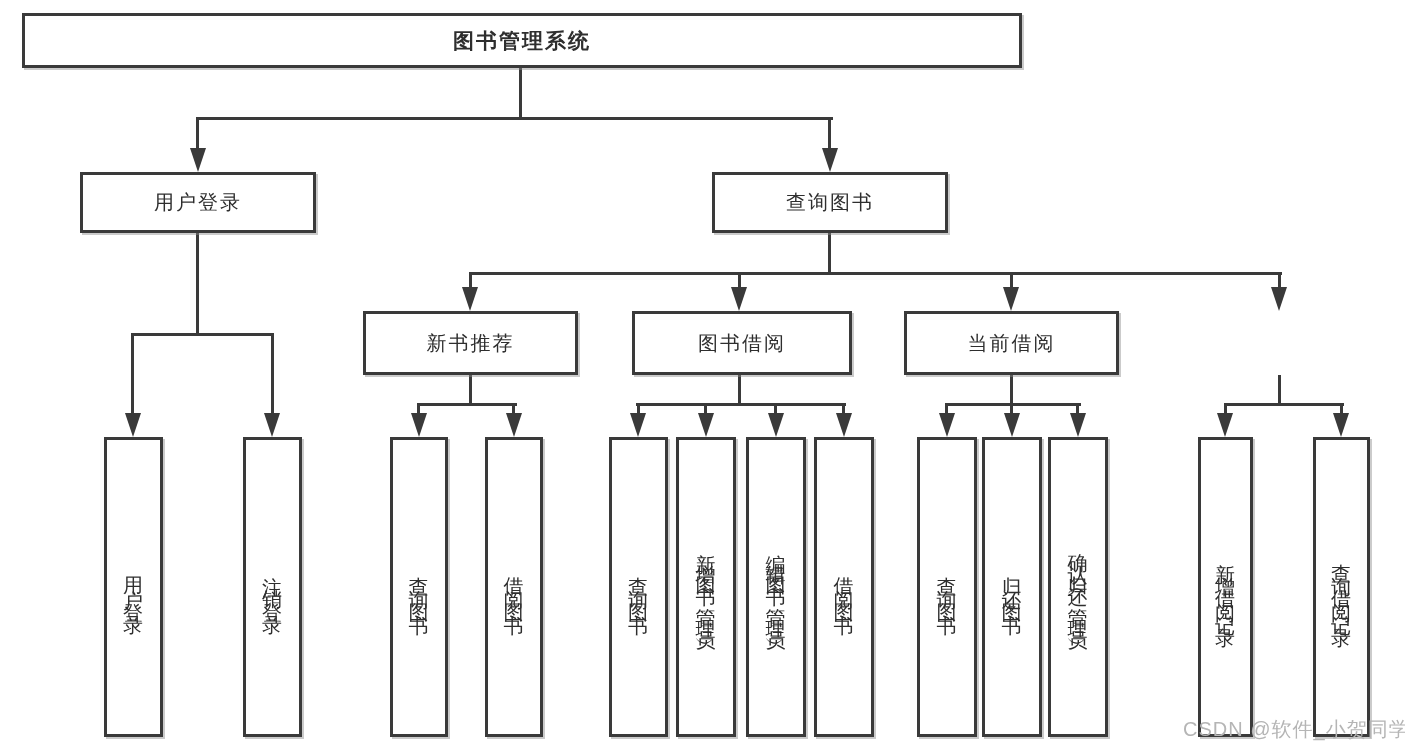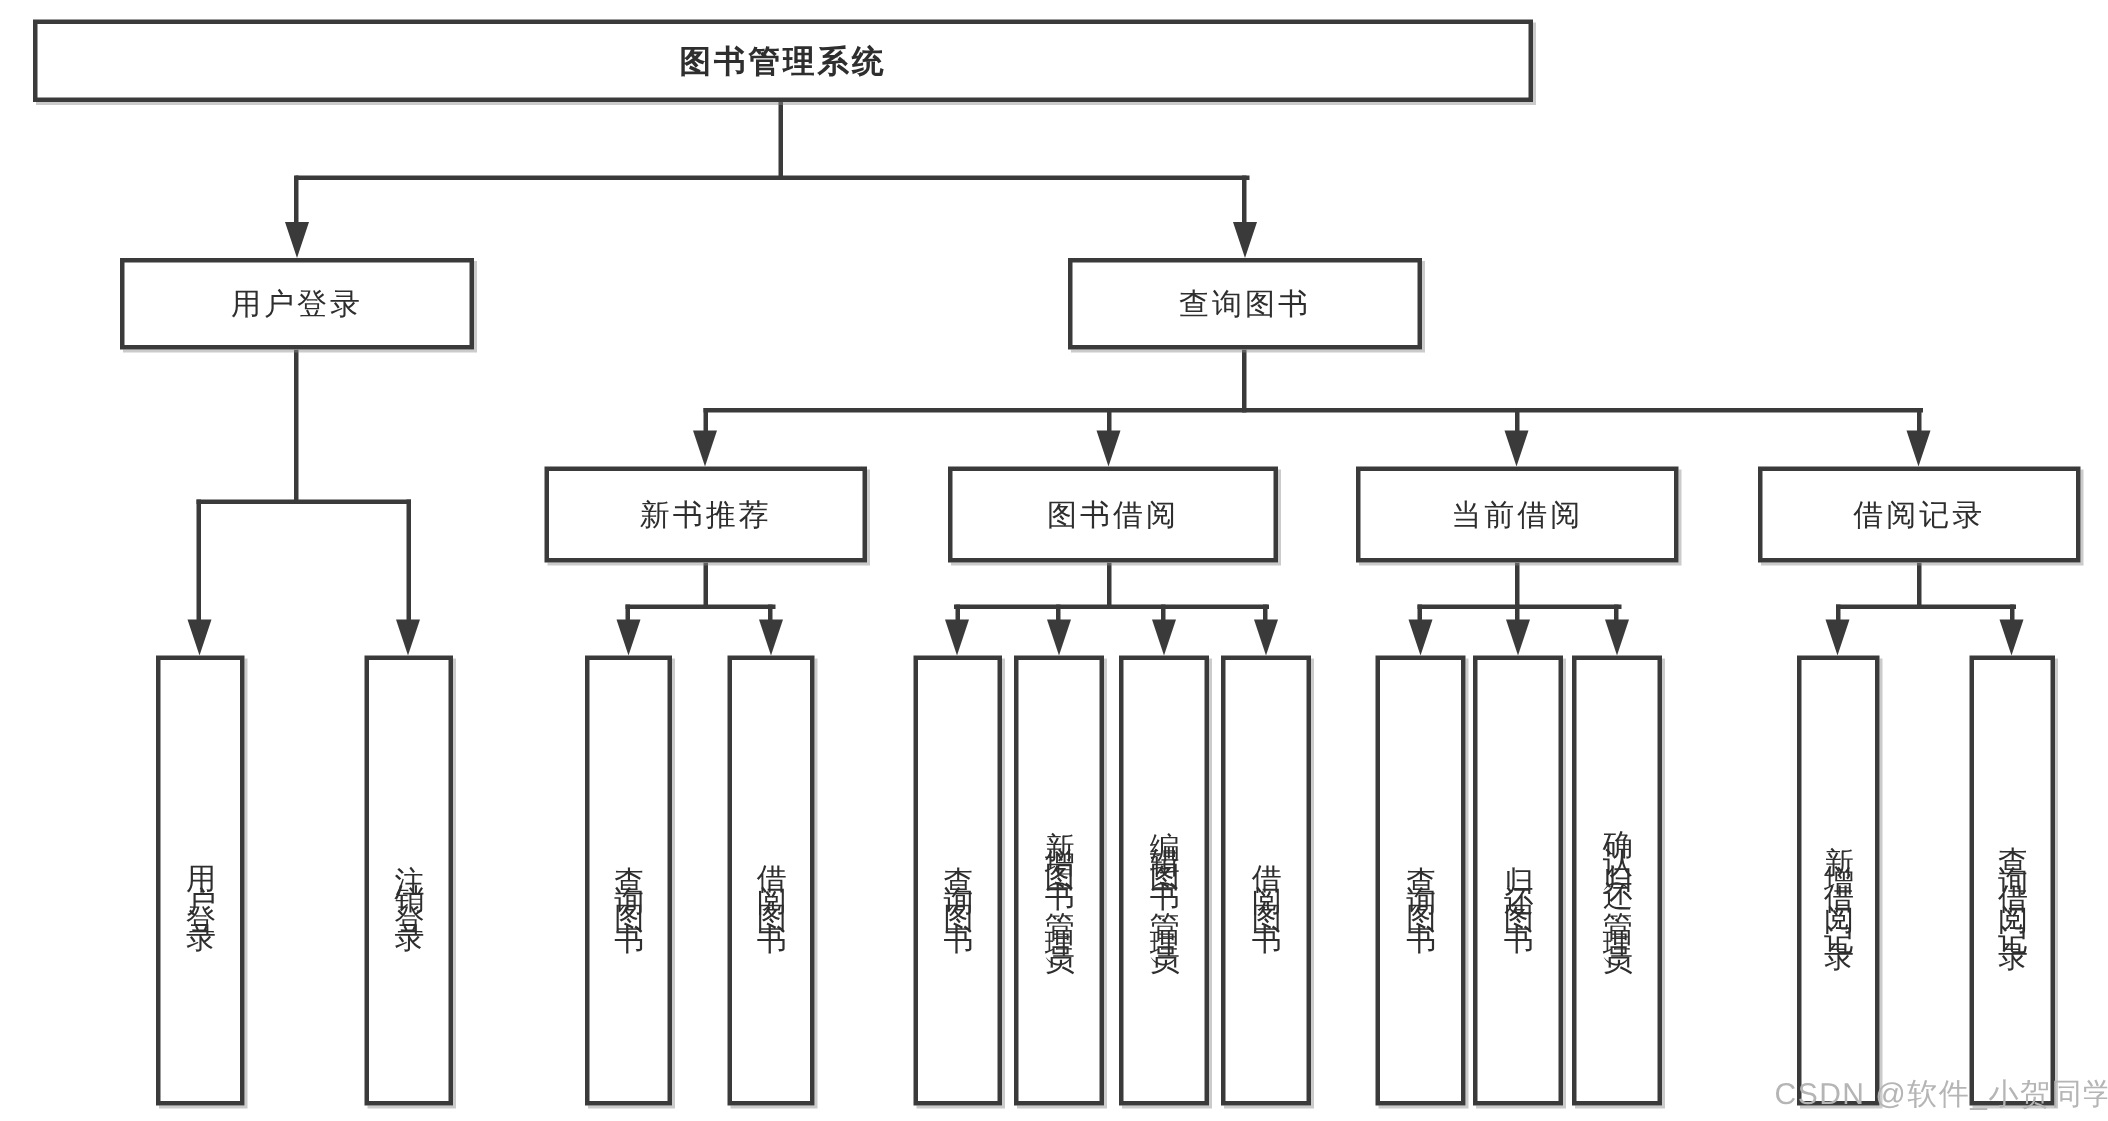--- a/index.html
+++ b/index.html
@@ -109,23 +109,20 @@
 
   <div class="node" style="left:363px;top:311px;width:215px;height:64px">
     <span class="hlabel">新书推荐</span>
   </div>
   <div class="node" style="left:632px;top:311px;width:220px;height:64px">
     <span class="hlabel">图书借阅</span>
   </div>
   <div class="node" style="left:904px;top:311px;width:215px;height:64px">
     <span class="hlabel">当前借阅</span>
   </div>
-  <div class="node" style="left:1172px;top:311px;width:215px;height:64px">
-    <span class="hlabel">借阅记录</span>
-  </div>
 
   <div class="vl" style="left:469px;top:375px;height:31px"></div>
   <div class="hl" style="left:417px;top:403px;width:100px"></div>
   <div class="vl" style="left:417px;top:403px;height:13px"></div>
   <div class="ar" style="left:411px;top:413px"></div>
   <div class="vl" style="left:512px;top:403px;height:13px"></div>
   <div class="ar" style="left:506px;top:413px"></div>
 
   <div class="vl" style="left:738px;top:375px;height:31px"></div>
   <div class="hl" style="left:636px;top:403px;width:210px"></div>

